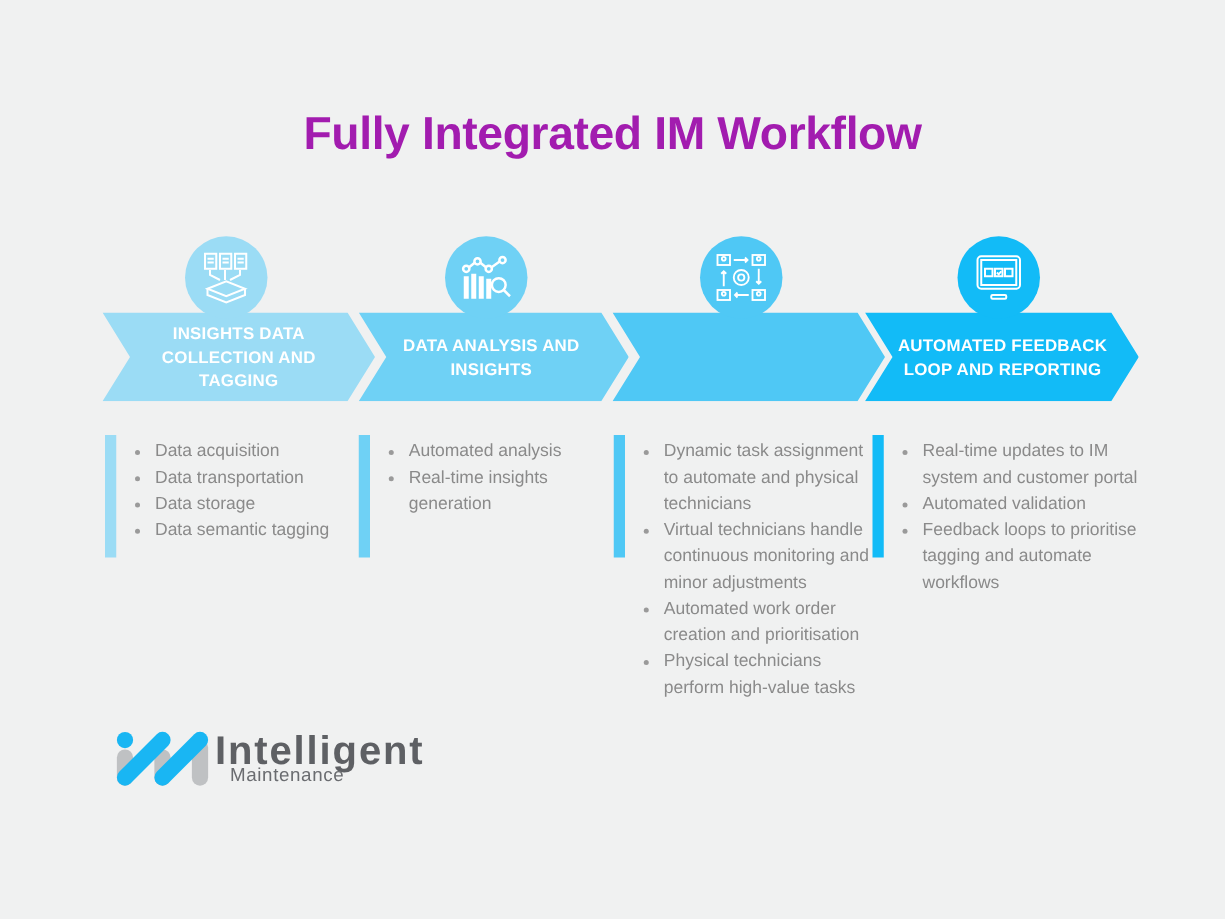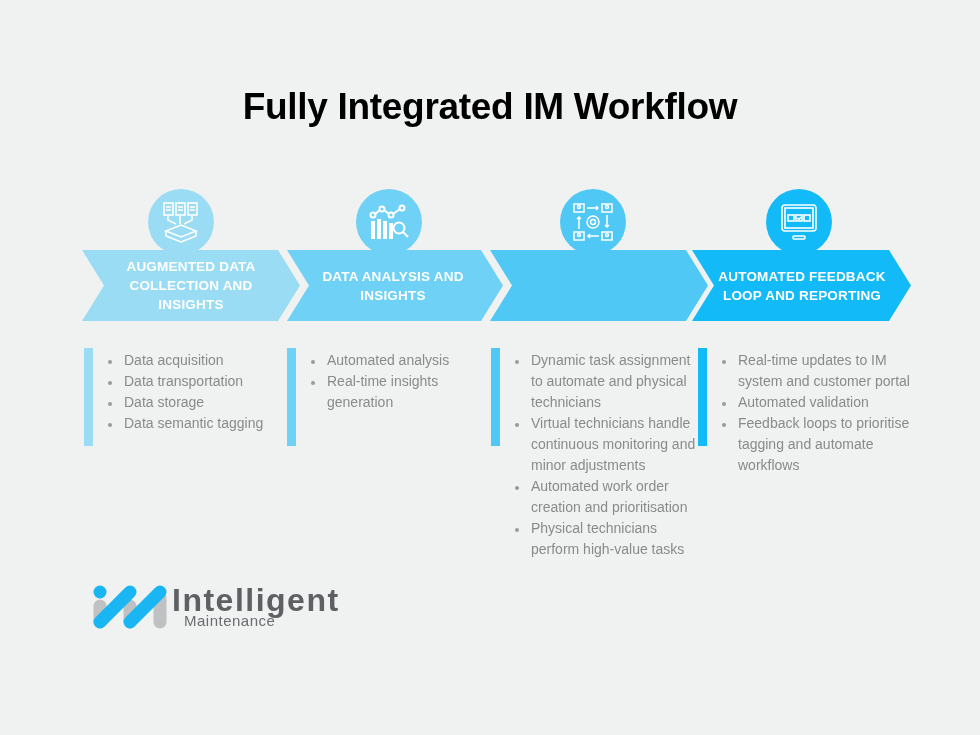--- a/index.html
+++ b/index.html
@@ -1,17 +1,17 @@
 <!DOCTYPE html>
 <html><head>
 <meta charset="utf-8">
 <style>
   html,body{margin:0;padding:0;}
   body{width:980px;height:735px;background:#f0f1f1;position:relative;overflow:hidden;font-family:"Liberation Sans","DejaVu Sans",sans-serif;}
-  .title{position:absolute;left:0;right:0;top:86px;text-align:center;font-size:37px;font-weight:bold;color:#000000;letter-spacing:-0.3px;}
+  .title{position:absolute;left:0;right:0;top:86px;text-align:center;font-size:37px;font-weight:bold;color:#a21caf;letter-spacing:-0.3px;}
   .step{position:absolute;top:250px;height:71px;}
   .arrow{position:absolute;left:0;top:0;width:100%;height:100%;}
   .step-label{position:absolute;top:0;height:71px;display:flex;align-items:center;justify-content:center;text-align:center;color:#fff;font-weight:bold;font-size:13.5px;line-height:19px;letter-spacing:0.2px;}
   .circle{position:absolute;top:189px;width:66px;height:66px;border-radius:50%;display:flex;align-items:center;justify-content:center;}
   .circle svg{width:46px;height:46px;}
   .col{position:absolute;top:348px;}
   .bar{position:absolute;left:0;top:0;width:9px;}
   .list{position:absolute;left:22px;top:2px;margin:0;padding:0 0 0 16px;color:#8a8a8a;font-size:14px;line-height:21px;}
   .list li{padding-left:2px;}
   .list li::marker{color:#9a9a9a;font-size:12px;}
@@ -21,21 +21,21 @@
 </style>
 </head>
 <body>
 
 <div class="title">Fully Integrated IM Workflow</div>
 
 <div class="step" style="left:82px;width:218px;">
   <svg class="arrow" viewBox="0 0 218 71" preserveAspectRatio="none">
       <polygon points="0,0 196,0 218,35.5 196,71 0,71 22,35.5" fill="#9bdcf5"></polygon>
     </svg>
-  <div class="step-label" style="left:28px;width:162px;">AUGMENTED DATA COLLECTION AND INSIGHTS</div>
+  <div class="step-label" style="left:28px;width:162px;">INSIGHTS DATA COLLECTION AND TAGGING</div>
 </div>
 <div class="circle" style="left:148px;background:#9bdcf5;">
   <svg viewBox="0 0 46 46" fill="none" stroke="#fff" stroke-width="1.6">
       <rect x="6" y="4" width="9" height="12"></rect>
       <rect x="18" y="4" width="9" height="12"></rect>
       <rect x="30" y="4" width="9" height="12"></rect>
       <path d="M8 8h5M8 11h5M20 8h5M20 11h5M32 8h5M32 11h5"></path>
       <path d="M10 17v4l8 4M22 17v8M34 17v4l-8 4"></path>
       <path d="M8 32l15-6 15 6-15 6z"></path>
       <path d="M8 32v5l15 6 15-6v-5"></path>

